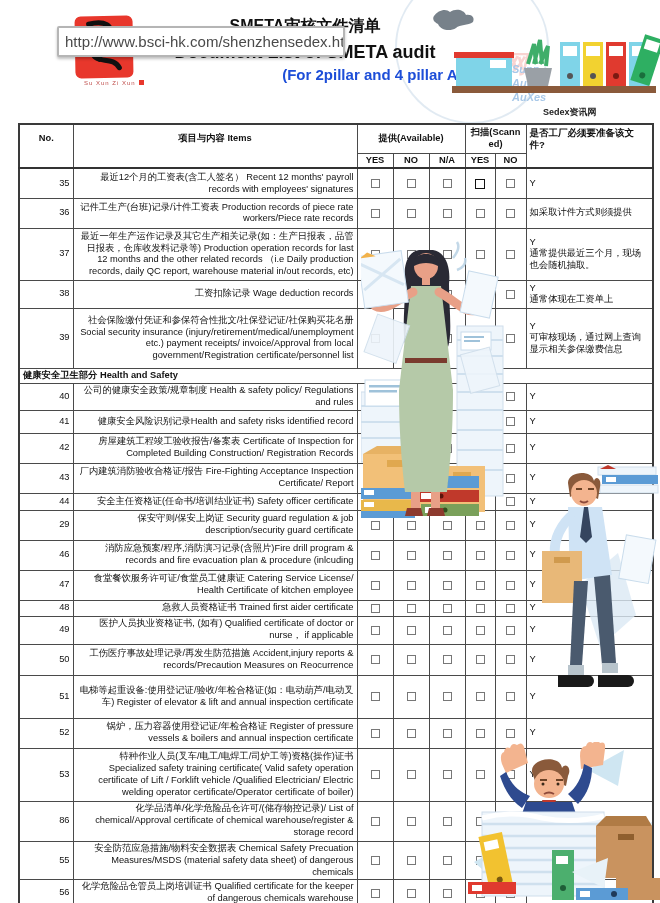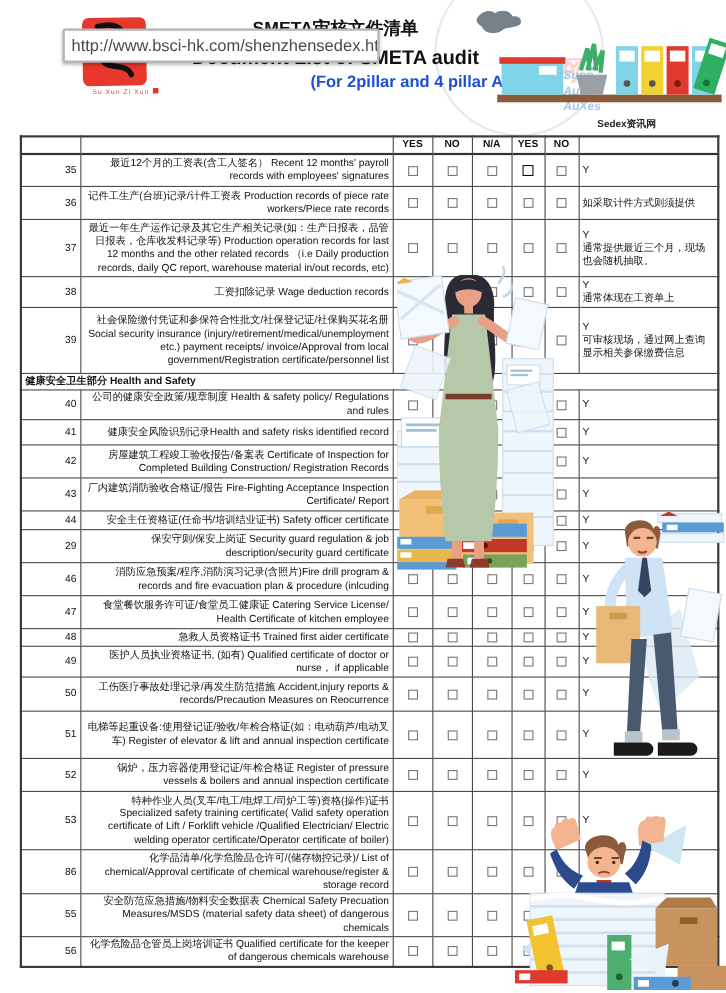--- a/index.html
+++ b/index.html
@@ -120,20 +120,27 @@
       <col style="width:54px">
         <col style="width:284px">
       <col style="width:36px">
         <col style="width:36px">
         <col style="width:36px">
       <col style="width:30px">
         <col style="width:31px">
       <col style="width:127px">
     </colgroup>
     <thead>
+      <tr style="height:29px">
+        <th class="h" rowspan="1" style="border-bottom:none">No.</th>
+        <th class="h" style="border-bottom:none">项目与内容 Items</th>
+        <th class="h" colspan="3">提供(Available)</th>
+        <th class="h" colspan="2" style="word-break:break-all">扫描(Scanned)</th>
+        <th class="h" style="border-bottom:none;text-align:left;font-size:9.5px">是否工厂必须要准备该文件?</th>
+      </tr>
       <tr class="hdr-bottom" style="height:14px">
         <th class="sub" style="border-top:none"></th>
         <th class="sub" style="border-top:none"></th>
         <th class="sub">YES</th>
         <th class="sub">NO</th>
         <th class="sub">N/A</th>
         <th class="sub">YES</th>
         <th class="sub">NO</th>
         <th class="sub" style="border-top:none"></th>
       </tr>

